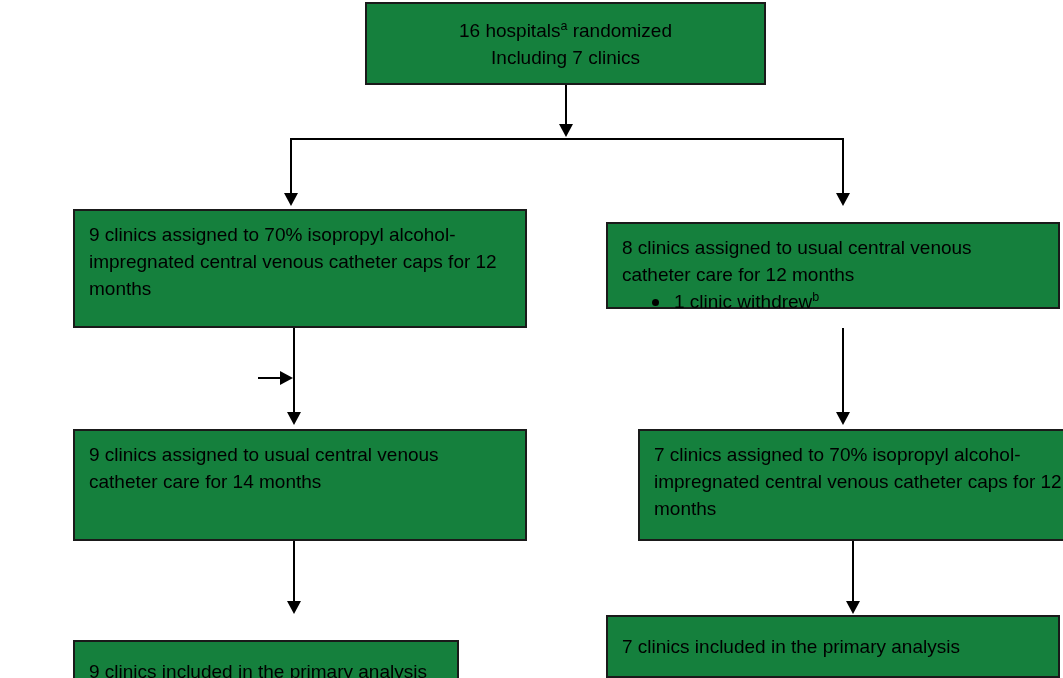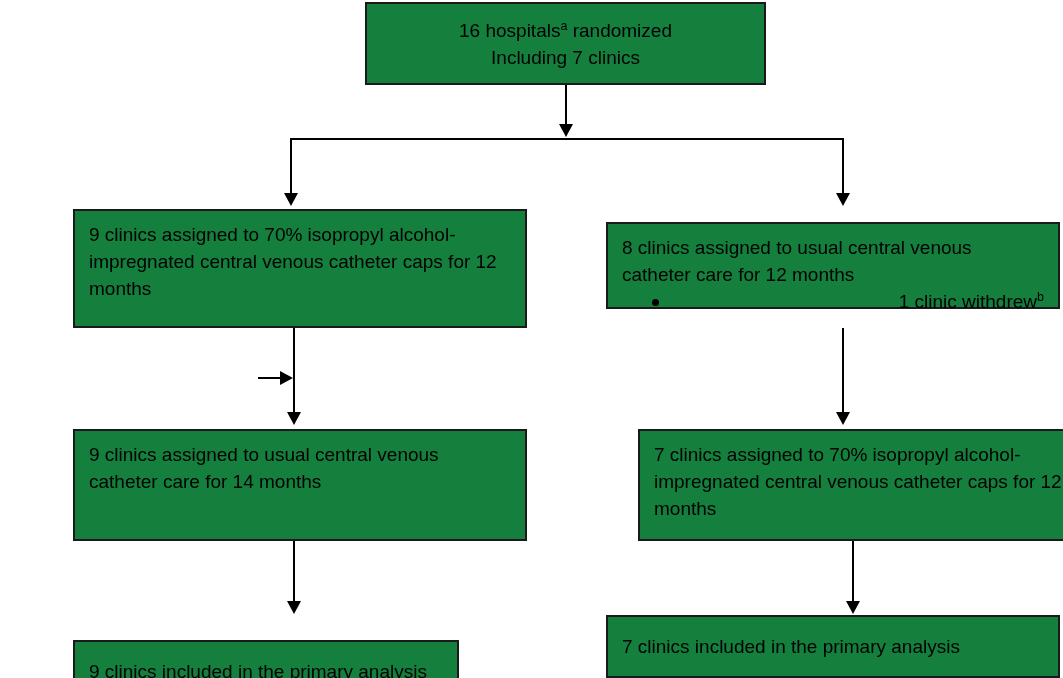--- a/index.html
+++ b/index.html
@@ -42,21 +42,20 @@
   }
   sup {
     font-size: 0.66em;
     vertical-align: super;
     line-height: 0;
   }
   .bullet-line {
     display: block;
     padding-left: 52px;
     position: relative;
-    text-align: right;
   }
   .bullet-dot {
     position: absolute;
     left: 30px;
     top: 11px;
     width: 7px;
     height: 7px;
     background: #000;
     border-radius: 50%;
   }

